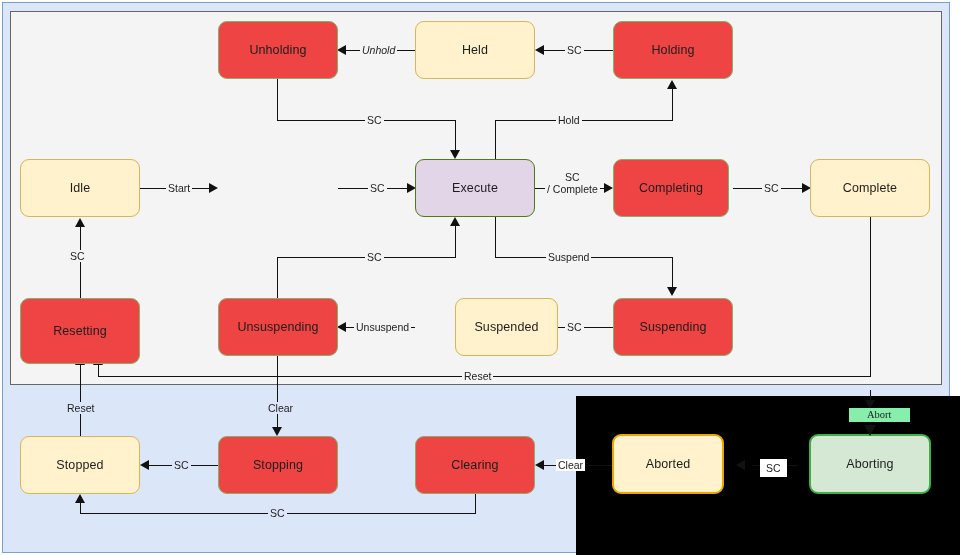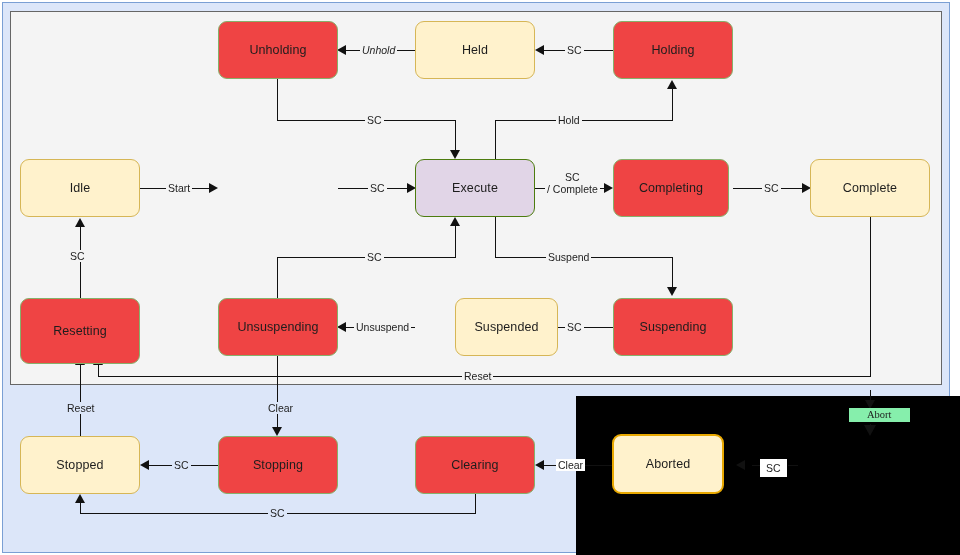--- a/index.html
+++ b/index.html
@@ -240,14 +240,17 @@
   </div>
 
   <div class="state s-green" style="left:415px;top:436px;width:120px;height:58px;">
     <span>Clearing</span>
   </div>
 
   <div class="state s-yellow-hi" style="left:612px;top:434px;width:112px;height:60px;">
     <span>Aborted</span>
   </div>
 
+  <div class="state s-green-hi" style="left:809px;top:434px;width:122px;height:60px;">
+    <span>Aborting</span>
+  </div>
 
 </div>
 
 </body></html>

